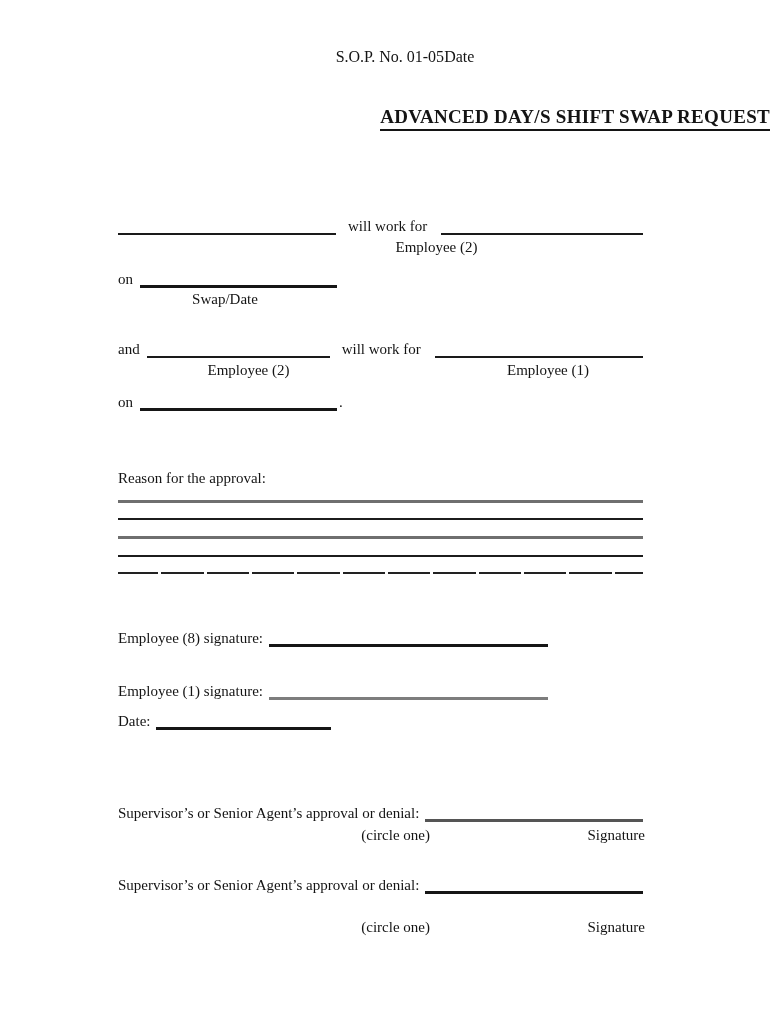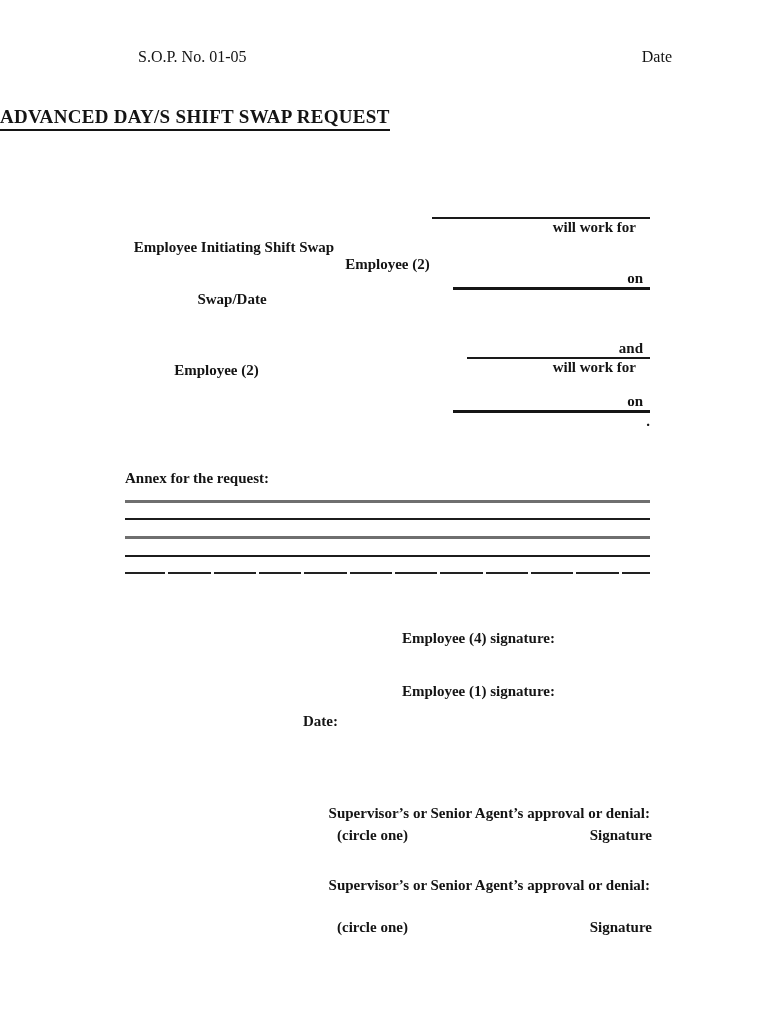--- a/index.html
+++ b/index.html
@@ -7,29 +7,29 @@
     width:770px; height:1024px; background:#ffffff; position:relative;
     font-family:"Liberation Serif","DejaVu Serif",serif; color:#141414;
     overflow:hidden;
   }
   .abs { position:absolute; }
   .fs15 { font-size:15px; line-height:17px; }
   .nowrap { white-space:nowrap; }
 
   
   .doc-header { left:138px; right:98px; top:48px; display:flex;
-    justify-content:space-between; font-size:16px; }
+    justify-content:center; font-size:16px; }
 
   
-  .doc-title { left:0; top:106px; width:770px; text-align:left; }
+  .doc-title { left:0; top:106px; width:770px; text-align:right; }
   .doc-title span { display:inline-block; font-size:19px; font-weight:bold;
     letter-spacing:.3px; border-bottom:2px solid #141414; padding-bottom:1px; }
 
   
-  .sec { left:125px; width:525px; font-weight:bold;flex-direction:column; }
+  .sec { left:118px; width:525px; font-weight:normal; }
 
   .row { display:flex; align-items:flex-end; height:18px; }
   .fieldline { border-bottom:2px solid #1a1a1a; height:14px; }
   .thick { border-bottom-width:3px; border-bottom-color:#161616; }
   .gray  { border-bottom-color:#7d7d7d; }
   .dgray { border-bottom-color:#555555; }
 
   .labels { display:flex; }
   .center { text-align:center; }
 
@@ -59,42 +59,41 @@
   .rl4 { height:16px; border-bottom:2px solid #1c1c1c; }
   .rl5 { height:15px; border-bottom:2px solid #222222;
          border-image: repeating-linear-gradient(90deg,#222 0 42px, rgba(0,0,0,0) 42px 45px) 2; }
 
   .sigrow { display:flex; align-items:flex-end; }
   .sigrow .fieldline { margin-left:6px; }
   .w430 { width:430px; }
   .w213 { width:213px; }
 
   .subrow { position:relative; height:20px; }
-  .circlehint { position:absolute; left:212px; width:100px; text-align:left; }
+  .circlehint { position:absolute; left:212px; width:100px; text-align:right; }
   .sigcaption { position:absolute; left:335px; width:192px; text-align:right; }
 </style>
 </head>
 <body>
 
 <div class="abs doc-header">
   <span>S.O.P. No. 01-05</span>
   <span>Date</span>
 </div>
 
 <div class="abs doc-title">
   <span>ADVANCED DAY/S SHIFT SWAP REQUEST</span>
 </div>
 
 <div class="abs sec row fs15" style="top:217px;">
   <div class="fieldline blank1a"></div>
   <div class="conn nowrap">will work for</div>
   <div class="fieldline grow"></div>
 </div>
 <div class="abs sec labels fs15" style="top:239px;">
-  <div class="lbl1a center">Employee Initiating Shift Swap</div>
   <div class="spA"></div>
   <div class="grow center">Employee (2)</div>
 </div>
 
 <div class="abs sec row fs15" style="top:270px;">
   <span class="prefix">on</span>
   <div class="fieldline thick onblank"></div>
 </div>
 <div class="abs sec fs15" style="top:291px;">
   <div class="shiftdate center">Swap/Date</div>
@@ -103,39 +102,40 @@
 <div class="abs sec row fs15" style="top:340px;">
   <span class="prefix">and</span>
   <div class="fieldline blank1b"></div>
   <div class="conn nowrap">will work for</div>
   <div class="fieldline grow"></div>
 </div>
 <div class="abs sec labels fs15" style="top:362px;">
   <div class="spB1"></div>
   <div class="lbl1b center">Employee (2)</div>
   <div class="spB2"></div>
+  <div class="grow center">Employee (1)</div>
 </div>
 
 <div class="abs sec row fs15" style="top:393px;">
   <span class="prefix">on</span>
   <div class="fieldline thick onblank"></div>
   <span class="period">.</span>
 </div>
 
-<div class="abs sec fs15" style="top:470px;">Annex for the request:</div>
+<div class="abs sec fs15" style="top:470px;">Reason for the approval:</div>
 <div class="abs sec" style="top:487px;">
   <div class="rline rl1"></div>
   <div class="rline rl2"></div>
   <div class="rline rl3"></div>
   <div class="rline rl4"></div>
   <div class="rline rl5"></div>
 </div>
 
 <div class="abs sec sigrow fs15 w430" style="top:630px;">
-  <span class="nowrap">Employee (4) signature:</span>
+  <span class="nowrap">Employee (8) signature:</span>
   <div class="fieldline thick grow"></div>
 </div>
 <div class="abs sec sigrow fs15 w430" style="top:683px;">
   <span class="nowrap">Employee (1) signature:</span>
   <div class="fieldline thick gray grow"></div>
 </div>
 <div class="abs sec sigrow fs15 w213" style="top:713px;">
   <span class="nowrap">Date:</span>
   <div class="fieldline thick grow"></div>
 </div>

